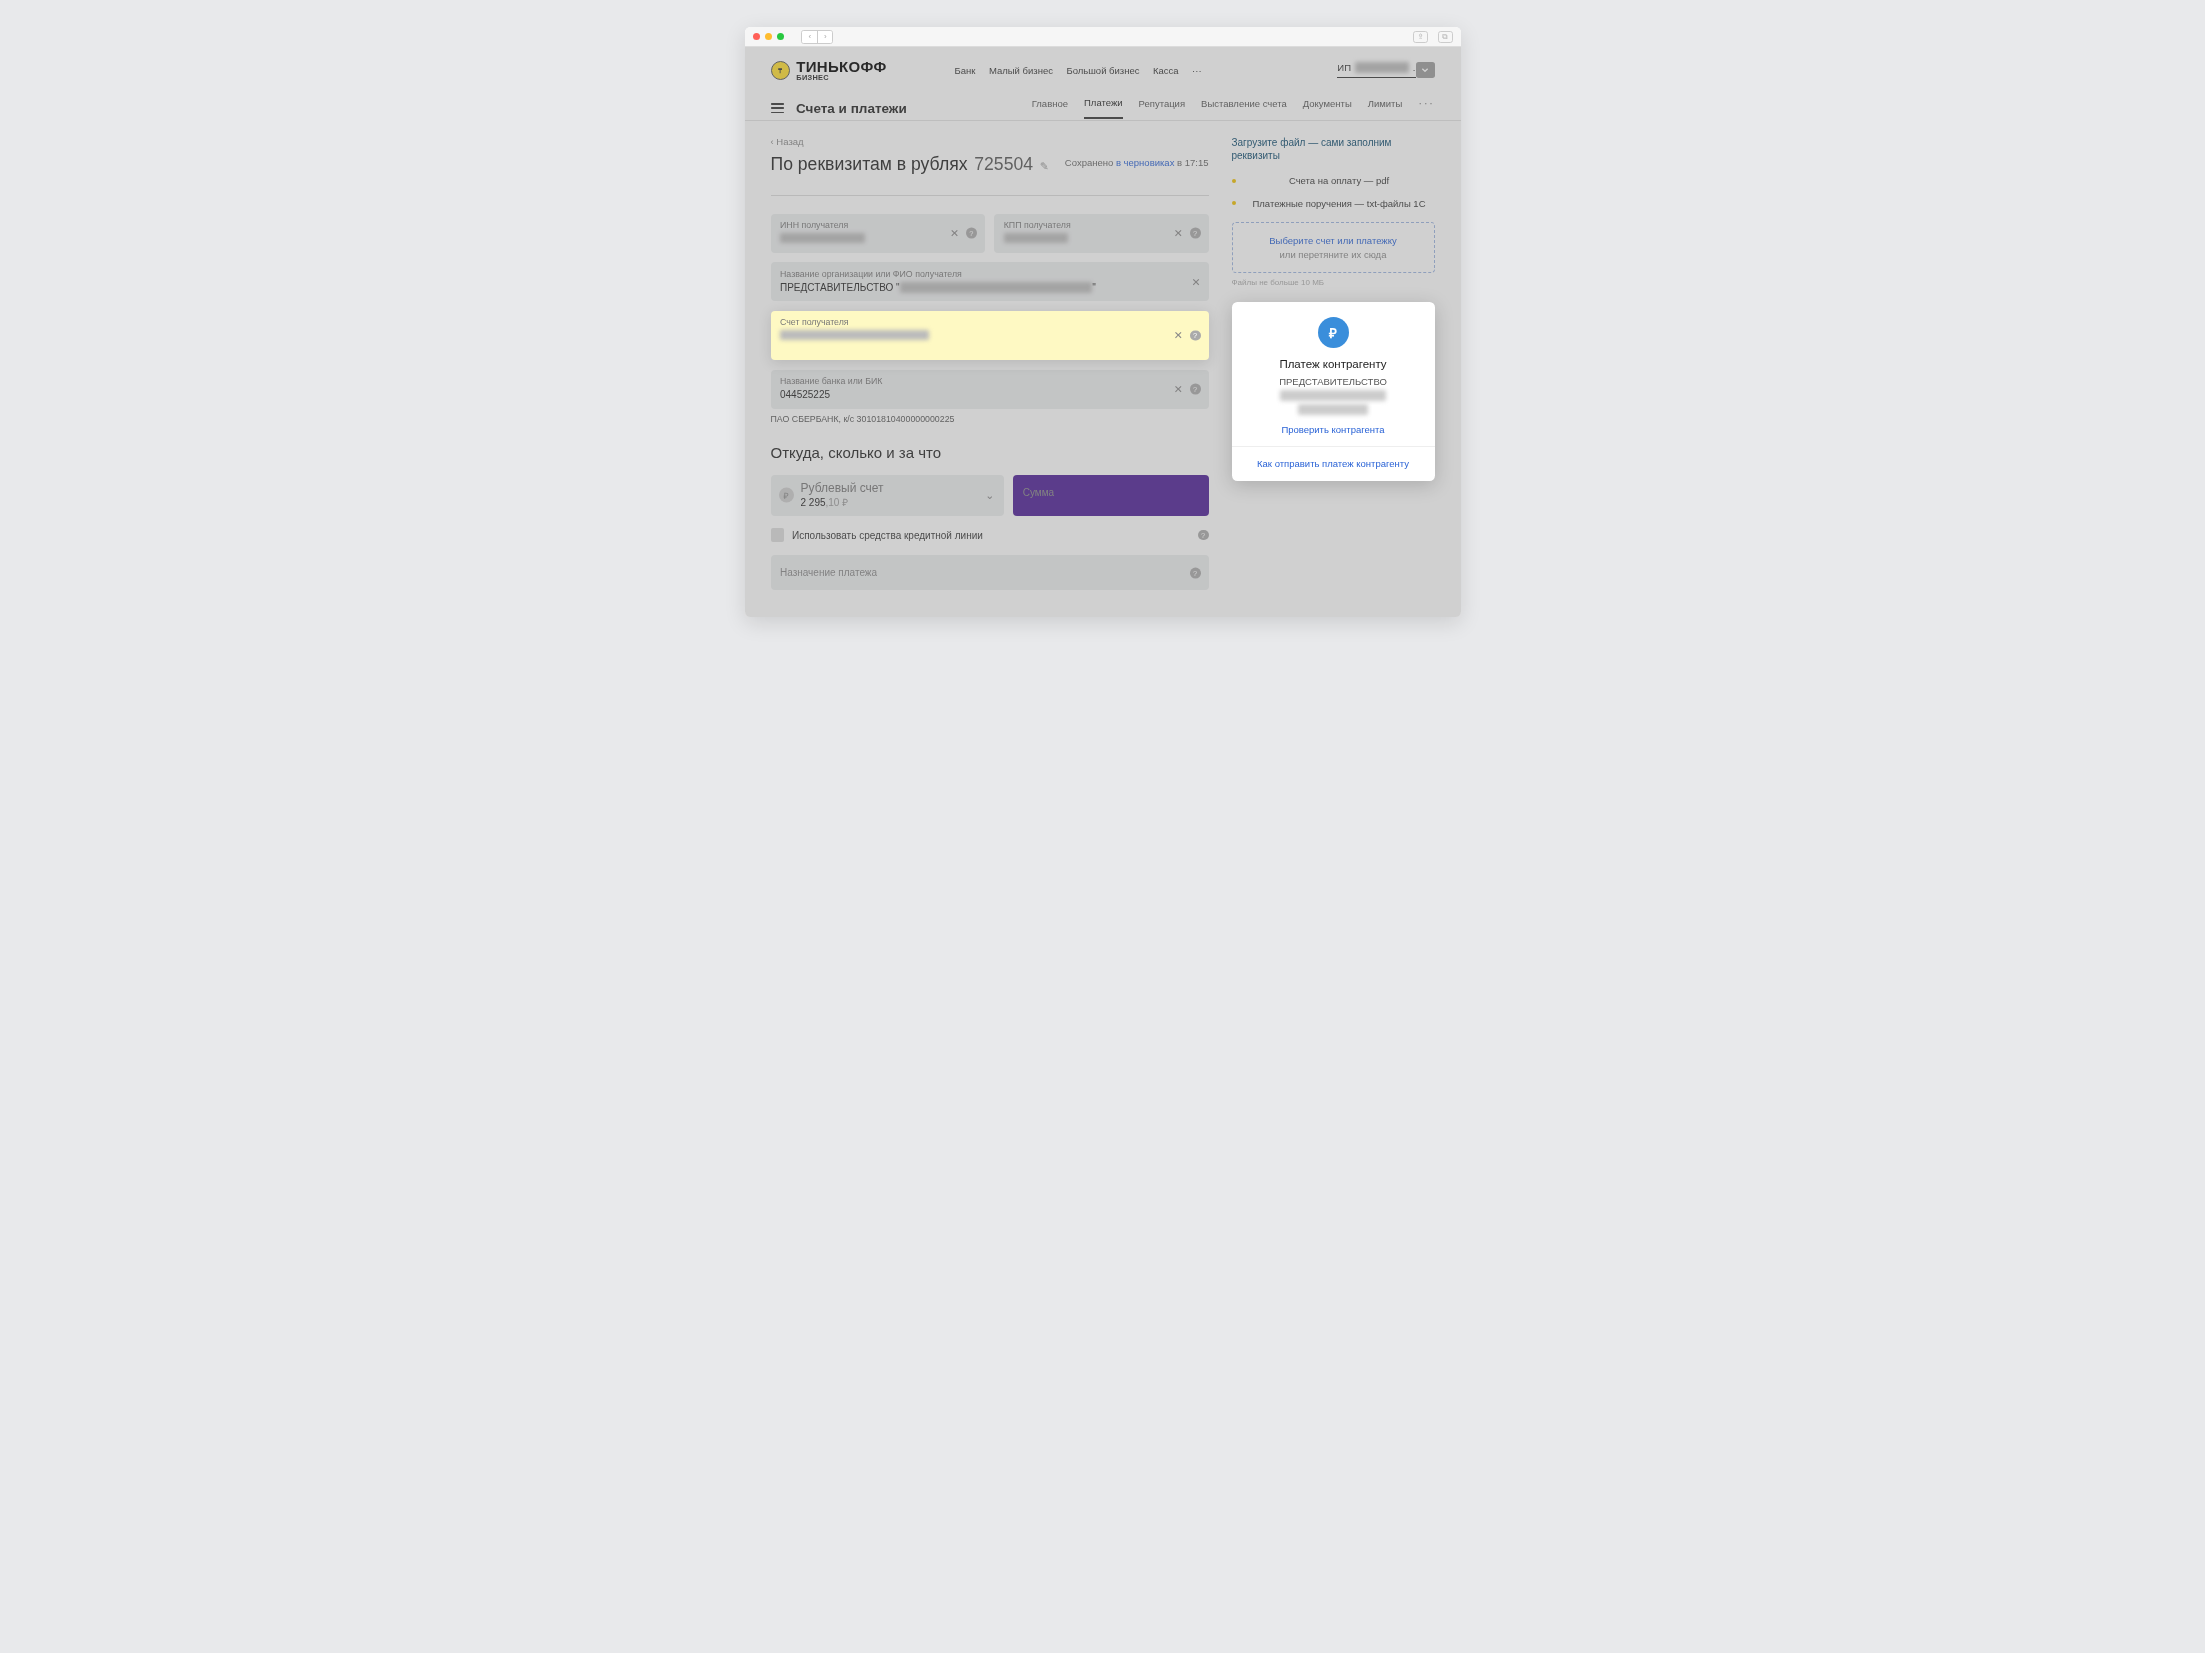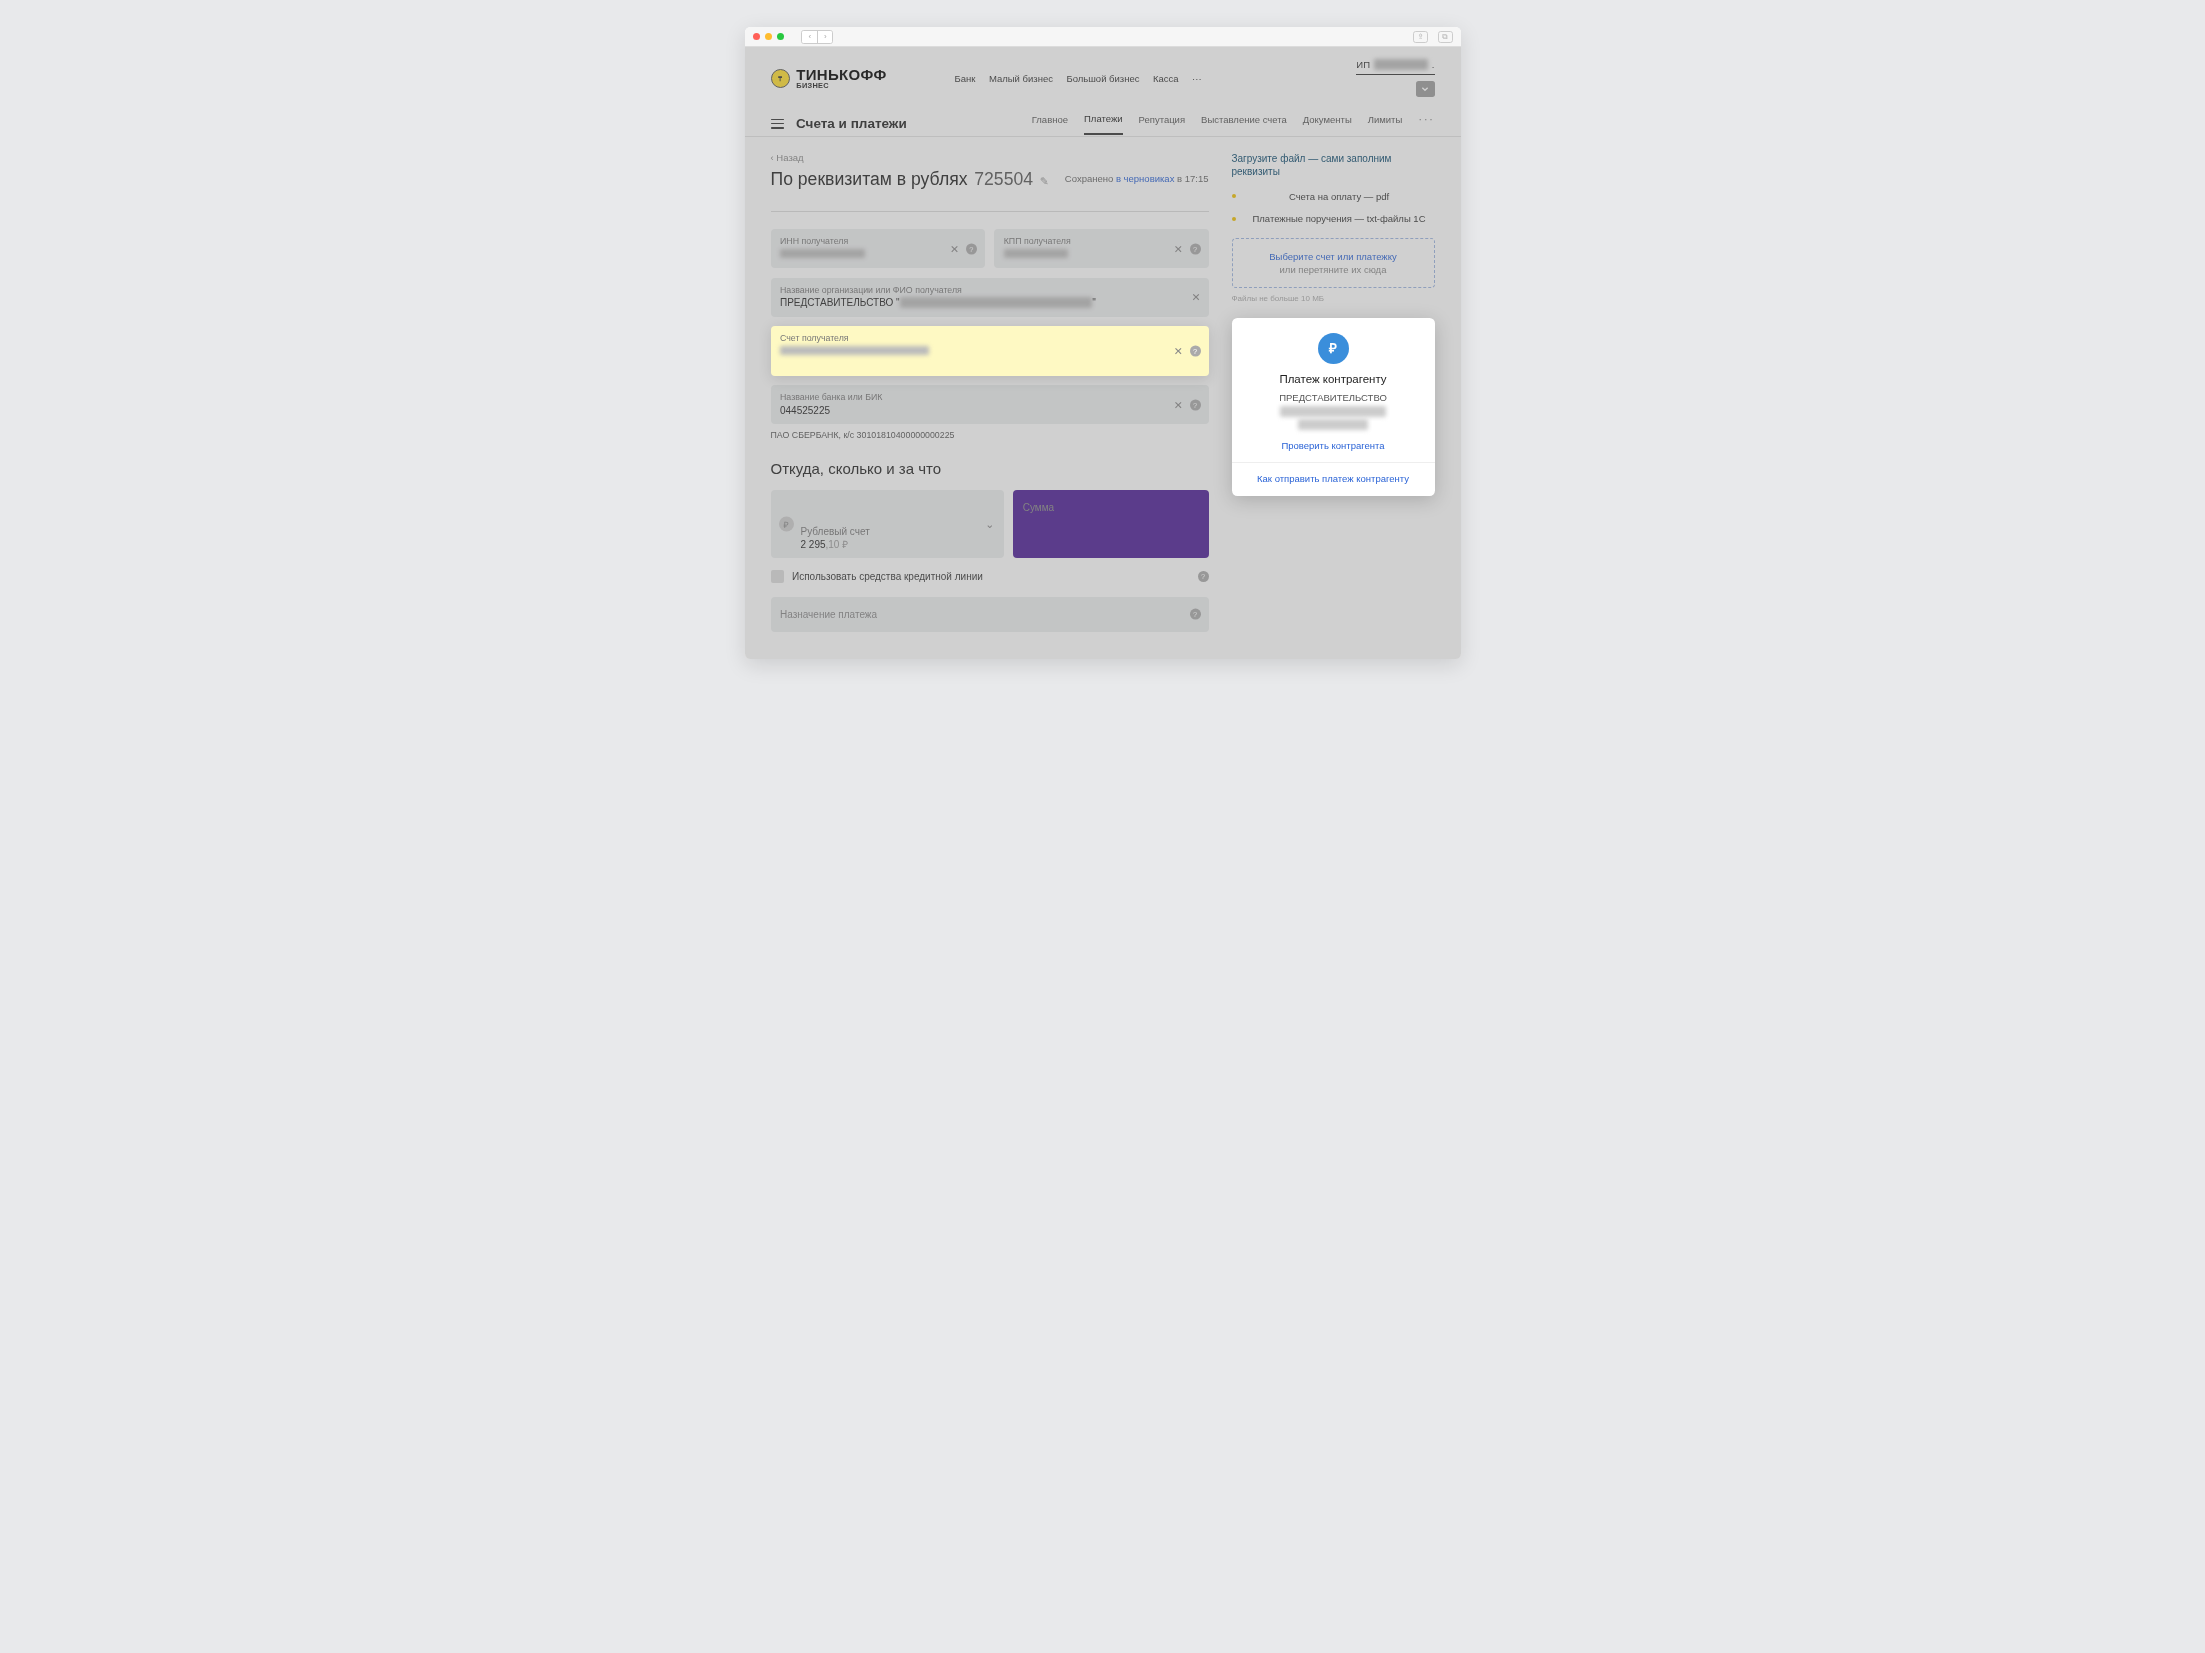--- a/index.html
+++ b/index.html
@@ -62,21 +62,21 @@
     background:#ffdd2d;
     border: 1.4px solid #555;
     display:flex; align-items:center; justify-content:center;
     font-weight:700; font-size:6.8px; color:#333;
   }
   .logo-text { display:flex; flex-direction:column; line-height:1; }
   .logo-brand { font-weight:800; letter-spacing:0.3px; font-size:15px;}
   .logo-sub { font-weight:700; font-size:7.4px; letter-spacing:0.3px; color:#222;}
   .top-nav { display:flex; gap:13.5px; margin-left:53px; font-size:9.5px; color:#333;}
   .top-nav-item { cursor:pointer; }
-  .header-right { margin-left:auto; display:flex; align-items:flex-end; gap:6px;flex-direction:column;}
+  .header-right { margin-left:auto; display:flex; align-items:flex-end; gap:0;}
   .user-chip { font-size:9.5px; color:#333; display:flex; align-items:center; gap:4px; border-bottom:1.4px solid #333; padding-bottom:4px;}
   .user-chip .blur { filter:blur(2px); background:#bbb; color:transparent; border-radius:1.4px;}
   .user-menu-btn { width:19px; height:16px; background:#9b9b9b; border-radius:2.7px; display:flex; align-items:center; justify-content:center; color:#fff;}
 
   
   .subheader {
     padding: 15px 26px 0 26px;
     display:flex;
     align-items:center;
     border-bottom: 0.7px solid #e3e3e3;
@@ -133,21 +133,21 @@
     padding:6.8px 27px 6.8px 30px;
     position:relative;
     flex:1;
     display:flex; flex-direction:column;
   }
   .acct-icon {
     position:absolute; left:8px; top:50%; transform:translateY(-50%);
     width:15px; height:15px; border-radius:50%; background:#ccc; color:#888;
     display:flex; align-items:center; justify-content:center; font-size:8.8px;
   }
-  .acct-label { font-size:10px; color:#777;margin-top:29px;}
+  .acct-label { font-size:12px; color:#777;}
   .acct-val { font-size:10px; color:#222;}
   .acct-val .dim { color:#999;}
   .acct-chevron { position:absolute; right:9.5px; top:50%; transform:translateY(-50%); color:#888;}
   .sum-field {
     background:#4c1d95; border-radius:4px; padding:12px 9.5px; flex:1;
     color:#888; font-size:10px;
   }
   .checkbox-row { display:flex; align-items:center; gap:8px; margin-bottom:13.5px; position:relative;}
   .checkbox { width:13.5px; height:13.5px; background:#dcdcdc; border-radius:2px;}
   .checkbox-label { font-size:10px; color:#333; flex:1;}

